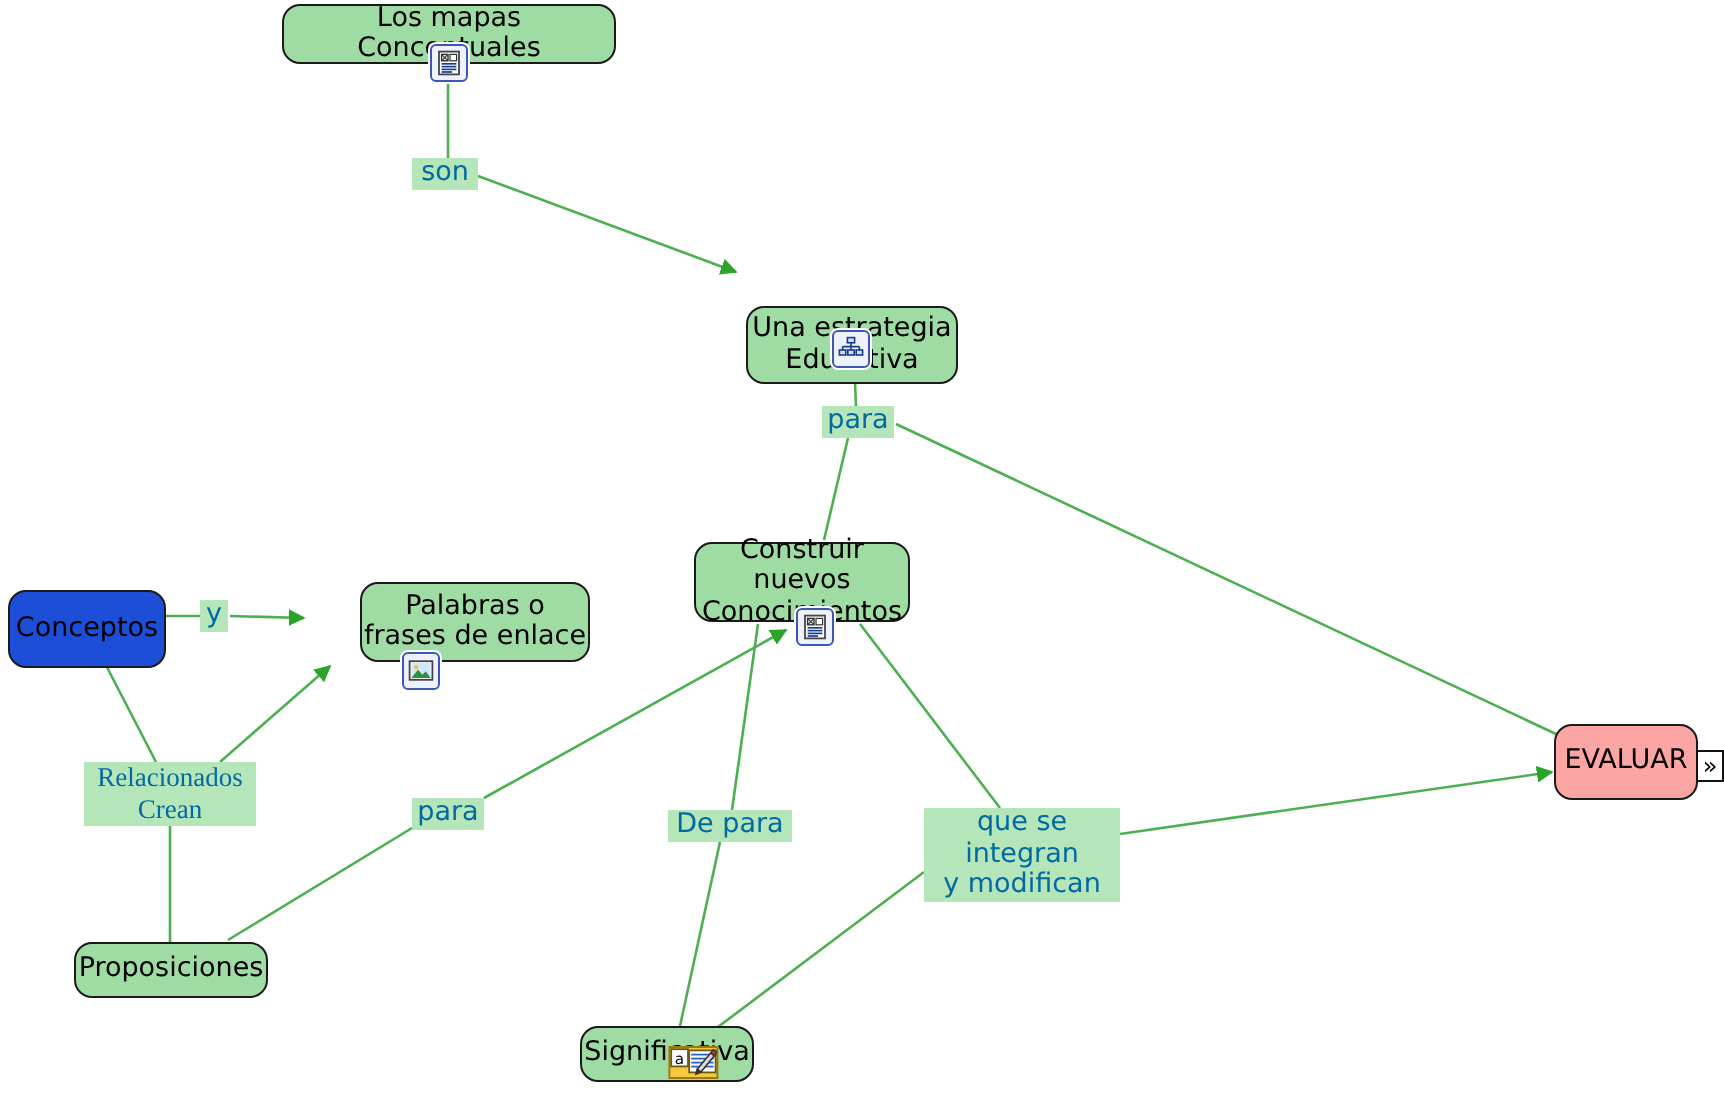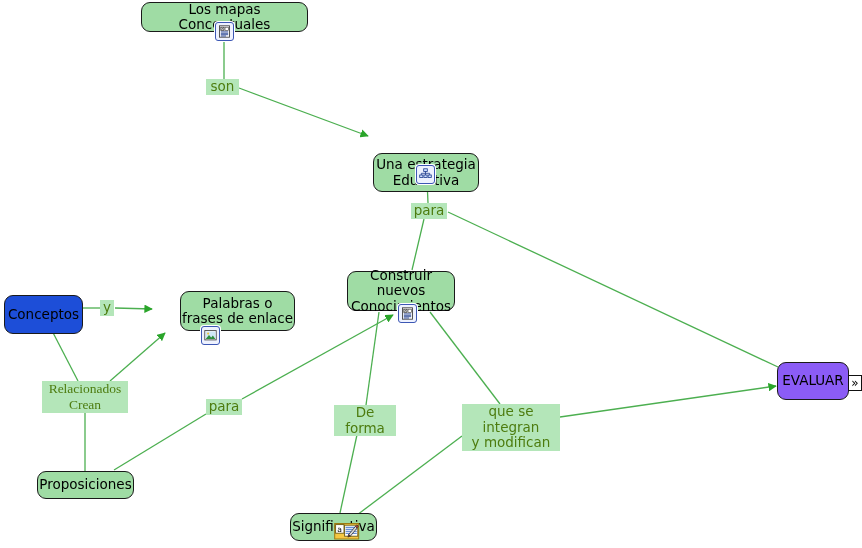--- a/index.html
+++ b/index.html
@@ -38,21 +38,21 @@
     color: #000000;
     font-size: 13.5px;
     line-height: 15.5px;
     white-space: pre-line;
     z-index: 5;
   }
   .link-label {
     position: absolute;
     box-sizing: border-box;
     background: #b4e6b9;
-    color: #4d7c0f;
+    color: #0369a1;
     font-size: 13.5px;
     line-height: 15.5px;
     text-align: center;
     white-space: pre-line;
     padding: 0 2px;
     z-index: 6;
   }
   
   .res-icon {
     position: absolute;
@@ -183,28 +183,28 @@
             <path d="M11.6 5.3 H22.8"></path>
             <path d="M11.6 7.3 H22.8"></path>
             <path d="M11.6 9.3 H22.8"></path>
             <path d="M11.6 11.3 H22.8"></path>
           </g>
           <path d="M14.6 12.6 L21.4 4.4 L23.2 5.9 L16.4 14.1 Z" fill="#d8d8d8" stroke="#333" stroke-width="0.8"></path>
           <path d="M14.6 12.6 L16.4 14.1 L13.9 15.1 Z" fill="#7a2020" stroke="#333" stroke-width="0.7"></path>
           <path d="M21.4 4.4 L23.2 5.9 L24.3 4.2 L22.6 2.9 Z" fill="#c43a3a" stroke="#333" stroke-width="0.7"></path>
         </svg>
       </div>
-      <div class="node" style="left: 777px; top: 362px; width: 72px; height: 38px; background: #8b5cf6; border-color: rgb(26, 26, 26);">EVALUAR</div>
+      <div class="node" style="left: 777px; top: 362px; width: 72px; height: 38px; background: #fca5a5; border-color: rgb(26, 26, 26);">EVALUAR</div>
       <div class="expander" style="left: 848px; top: 375px;">»</div>
     </div>
   <div id="labels-layer">
       <div class="link-label" style="left: 206px; top: 79px; width: 33px; min-height: 16px; background: rgb(180, 230, 185);">son</div>
       <div class="link-label" style="left: 411px; top: 203px; width: 36px; min-height: 16px; background: rgb(180, 230, 185);">para</div>
       <div class="link-label" style="left: 100px; top: 300px; width: 14px; min-height: 16px; background: rgb(180, 230, 185);">y</div>
       <div class="link-label" style="left: 42px; top: 381px; width: 86px; min-height: 32px; background: rgb(180, 230, 185); font-family: Liberation Serif, serif;">Relacionados
 Crean</div>
       <div class="link-label" style="left: 206px; top: 399px; width: 36px; min-height: 16px; background: rgb(180, 230, 185);">para</div>
-      <div class="link-label" style="left: 334px; top: 405px; width: 62px; min-height: 16px; background: rgb(180, 230, 185);">De forma</div>
+      <div class="link-label" style="left: 334px; top: 405px; width: 62px; min-height: 16px; background: rgb(180, 230, 185);">De para</div>
       <div class="link-label" style="left: 462px; top: 404px; width: 98px; min-height: 32px; background: rgb(180, 230, 185);">que se integran
 y modifican</div>
     </div>
 
 </div>
 
 </body></html>

